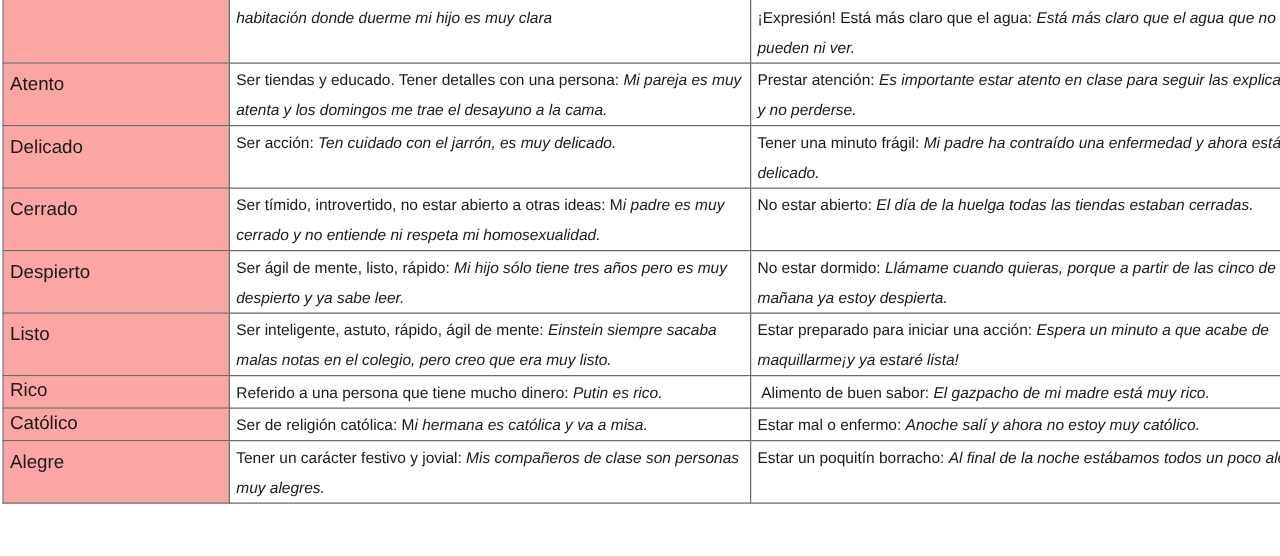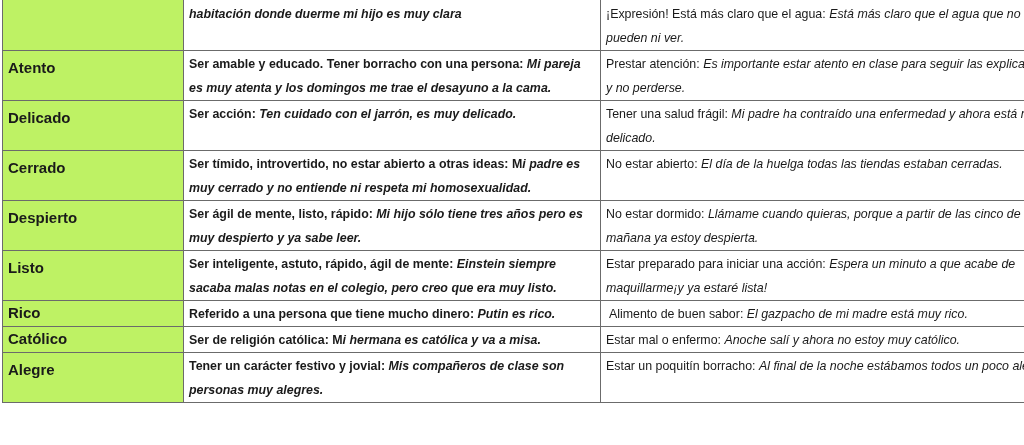--- a/index.html
+++ b/index.html
@@ -22,34 +22,34 @@
       font-family: "Liberation Sans", sans-serif;
       color: #1a1a1a;
     }
     td {
       border: 1px solid #6b6b6b;
       vertical-align: top;
       padding: 0;
       overflow: hidden;
     }
     td.word {
-      background: #bef264;
+      background: #fca5a5;
       width: 181px;
-      font-weight: bold;
+      font-weight: normal;
       font-size: 15px;
       padding: 8px 0 0 5px;
       box-sizing: border-box;
     }
     td.def {
       font-size: 12.4px;
       line-height: 24px;
       padding: 1px 4px 0 5px;
       box-sizing: border-box;
     }
-    td.col2 { width: 417px; font-weight: bold; }
+    td.col2 { width: 417px; }
     td.col3 { width: 465px; }
     .it { font-style: italic; }
     tr.r0 td { height: 50px; }
     tr.r0 td.def { line-height: 24px; padding-top: 2px; }
     tr.r1 td { height: 49px; }
     tr.r2 td { height: 49px; margin-top: 36px; }
     tr.r3 td { height: 49px; }
     tr.r4 td { height: 48px; margin-left: 12px; }
     tr.r5 td { height: 48px; }
     tr.r6 td { height: 48px; }
@@ -65,27 +65,27 @@
 <div class="wrap">
   <table>
     <tbody>
       <tr class="r0">
         <td class="word"></td>
         <td class="def col2"><span></span><span class="it">habitación donde duerme mi hijo es muy clara</span></td>
         <td class="def col3"><span>¡Expresión! Está más claro que el agua: </span><span class="it">Está más claro que el agua que no se pueden ni ver.</span></td>
       </tr>
       <tr class="r1">
         <td class="word">Atento</td>
-        <td class="def col2"><span>Ser amable y educado. Tener borracho con una persona: </span><span class="it">Mi pareja es muy atenta y los domingos me trae el desayuno a la cama.</span></td>
+        <td class="def col2"><span>Ser tiendas y educado. Tener detalles con una persona: </span><span class="it">Mi pareja es muy atenta y los domingos me trae el desayuno a la cama.</span></td>
         <td class="def col3"><span>Prestar atención: </span><span class="it">Es importante estar atento en clase para seguir las explicaciones y no perderse.</span></td>
       </tr>
       <tr class="r2">
         <td class="word">Delicado</td>
         <td class="def col2"><span>Ser acción: </span><span class="it">Ten cuidado con el jarrón, es muy delicado.</span></td>
-        <td class="def col3"><span>Tener una salud frágil: </span><span class="it">Mi padre ha contraído una enfermedad y ahora está muy delicado.</span></td>
+        <td class="def col3"><span>Tener una minuto frágil: </span><span class="it">Mi padre ha contraído una enfermedad y ahora está muy delicado.</span></td>
       </tr>
       <tr class="r4">
         <td class="word">Cerrado</td>
         <td class="def col2"><span>Ser tímido, introvertido, no estar abierto a otras ideas: M</span><span class="it">i padre es muy cerrado y no entiende ni respeta mi homosexualidad.</span></td>
         <td class="def col3"><span>No estar abierto: </span><span class="it">El día de la huelga todas las tiendas estaban cerradas.</span></td>
       </tr>
       <tr class="r5">
         <td class="word">Despierto</td>
         <td class="def col2"><span>Ser ágil de mente, listo, rápido: </span><span class="it">Mi hijo sólo tiene tres años pero es muy despierto y ya sabe leer.</span></td>
         <td class="def col3"><span>No estar dormido: </span><span class="it">Llámame cuando quieras, porque a partir de las cinco de la mañana ya estoy despierta.</span></td>

